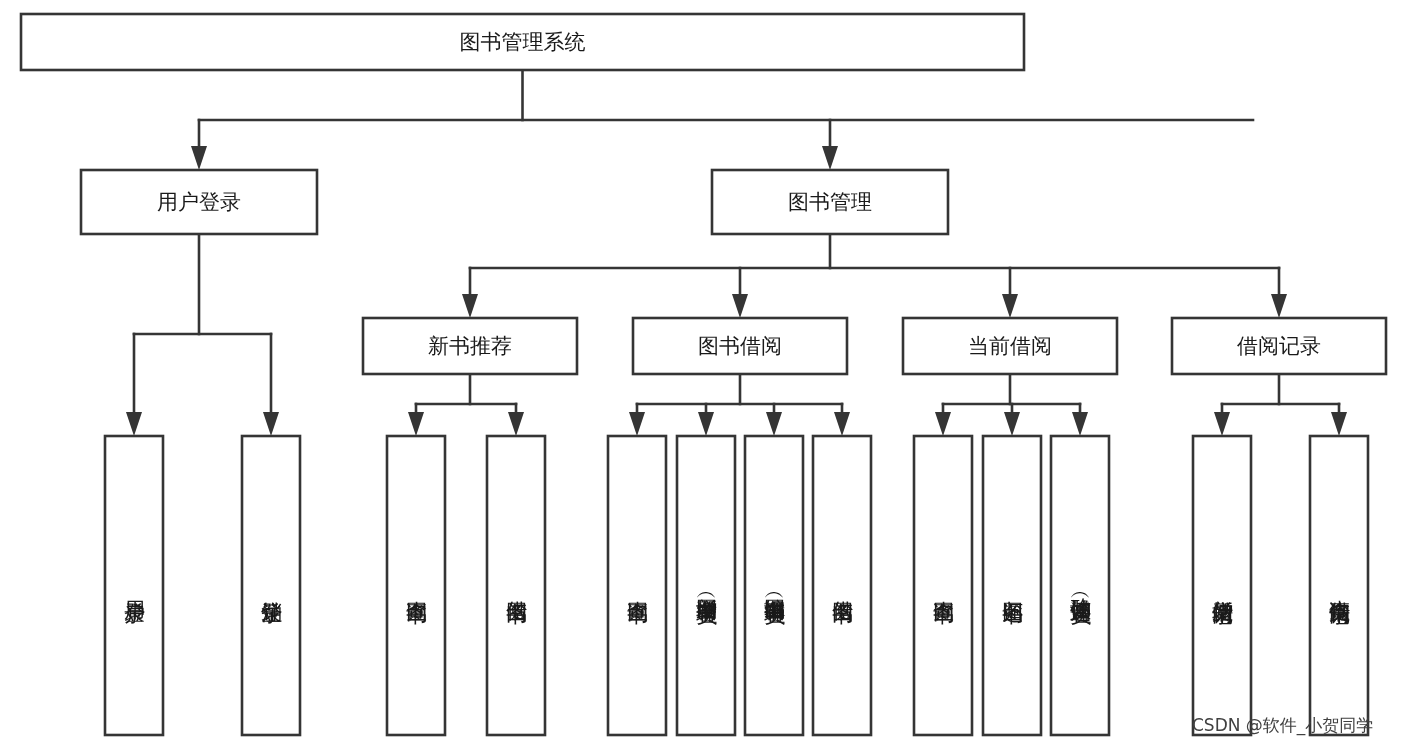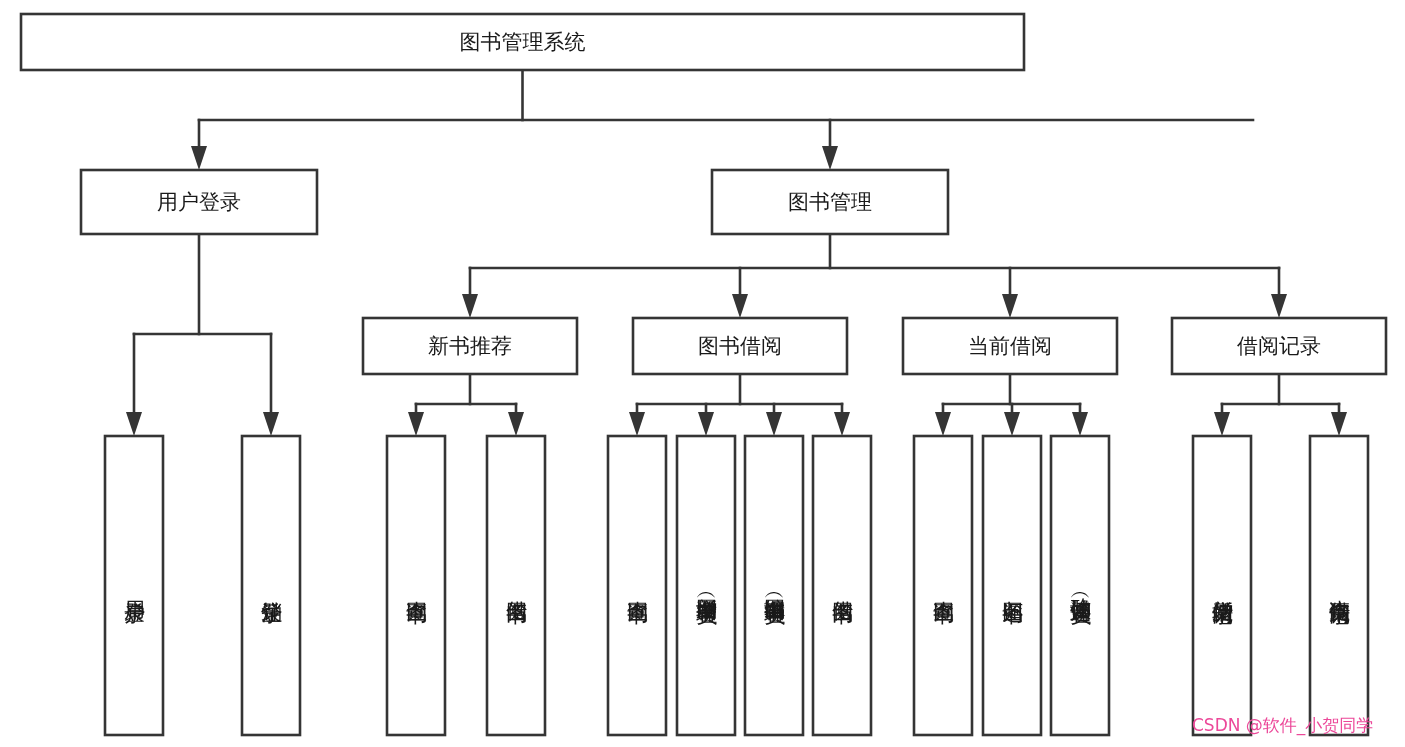--- a/index.html
+++ b/index.html
@@ -59,21 +59,21 @@
     display: flex;
     align-items: center;
     justify-content: center;
     white-space: nowrap;
     pointer-events: none;
   }
   .watermark {
     position: absolute;
     font-family: "DejaVu Sans", "Liberation Sans", sans-serif;
     font-size: 17px;
-    color: #ec4899;
+    color: #404040;
     white-space: nowrap;
   }
 </style>
 </head>
 <body>
 
 <div id="diagram-root">
 
   <svg id="tree-svg" viewBox="0 0 1405 747">
 

